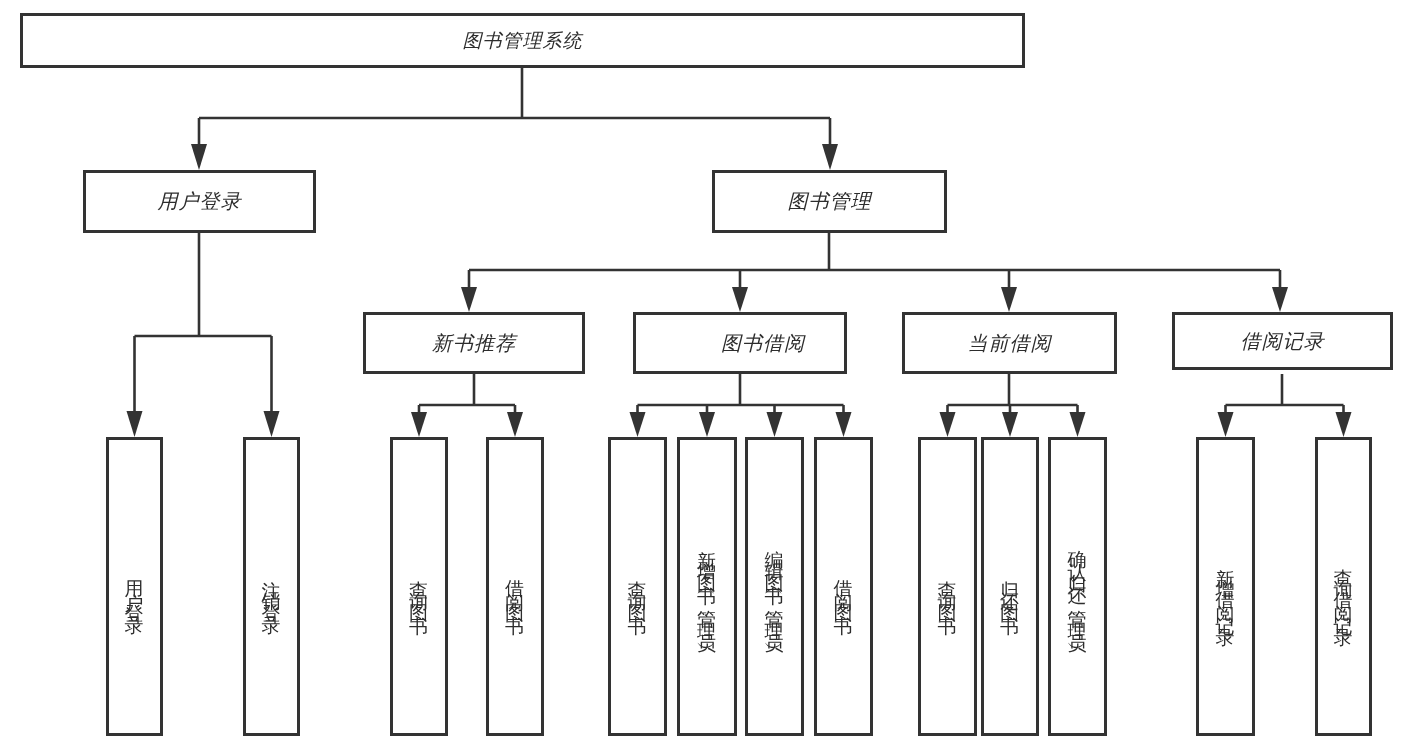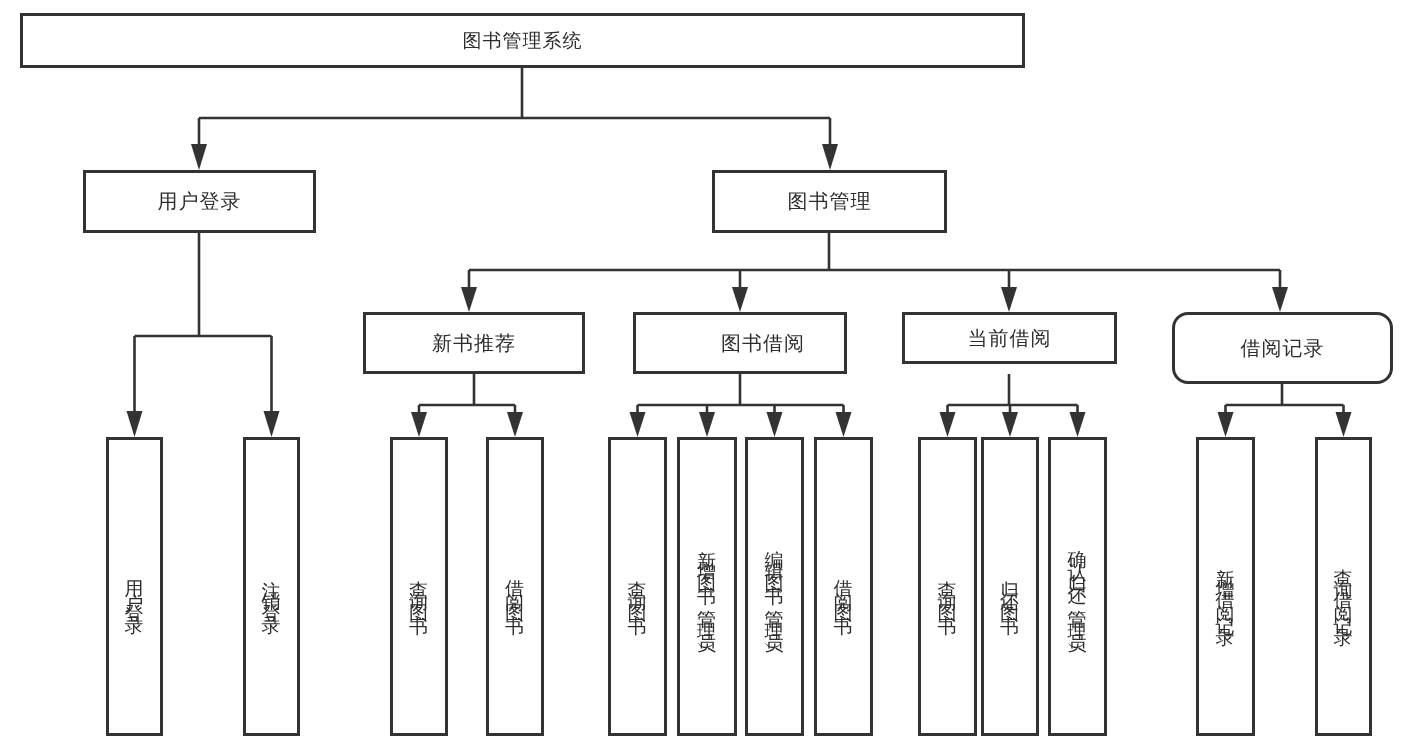--- a/index.html
+++ b/index.html
@@ -28,40 +28,41 @@
     border: 3px solid #333333;
     background: #ffffff;
     display: flex;
     align-items: center;
     justify-content: center;
     color: #2d2d2d;
   }
   .h-node { 
     font-size: 20px;
     letter-spacing: 1px;
+    font-style: italic;
   }
   .root-node { font-size: 19px; }
   .v-node { 
     writing-mode: vertical-rl;
     text-orientation: mixed;
     font-size: 19px;
     letter-spacing: 12px;
     line-height: 1.0;
     padding-top: 4px;
   }
   .v-node span { display: inline-block; }
 
   
   #root          { left: 20px;   top: 13px;  width: 1005px; height: 55px; }
   #user-login    { left: 83px;   top: 170px; width: 233px;  height: 63px; }
   #book-mgmt     { left: 712px;  top: 170px; width: 235px;  height: 63px; }
   #new-book-rec  { left: 363px;  top: 312px; width: 222px;  height: 62px; }
   #book-borrow   { left: 633px;  top: 312px; width: 214px;  height: 62px; padding-left: 46px; }
-  #current-borrow{ left: 902px;  top: 312px; width: 215px;  height: 52px; }
-  #borrow-record { left: 1172px; top: 312px; width: 221px;  height: 72px; border-radius: 16px; }
+  #current-borrow{ left: 902px;  top: 312px; width: 215px;  height: 62px; }
+  #borrow-record { left: 1172px; top: 312px; width: 221px;  height: 58px; }
 
   .leaf { top: 437px; height: 299px; }
   #leaf-user-login          { left: 106px;  width: 57px; }
   #leaf-logout              { left: 243px;  width: 57px; }
   #leaf-query-books-rec     { left: 390px;  width: 58px; }
   #leaf-borrow-books-rec    { left: 486px;  width: 58px; }
   #leaf-query-books-borrow  { left: 608px;  width: 59px; }
   #leaf-add-books           { left: 677px;  width: 60px; }
   #leaf-edit-books          { left: 745px;  width: 59px; }
   #leaf-borrow-books        { left: 814px;  width: 59px; }

